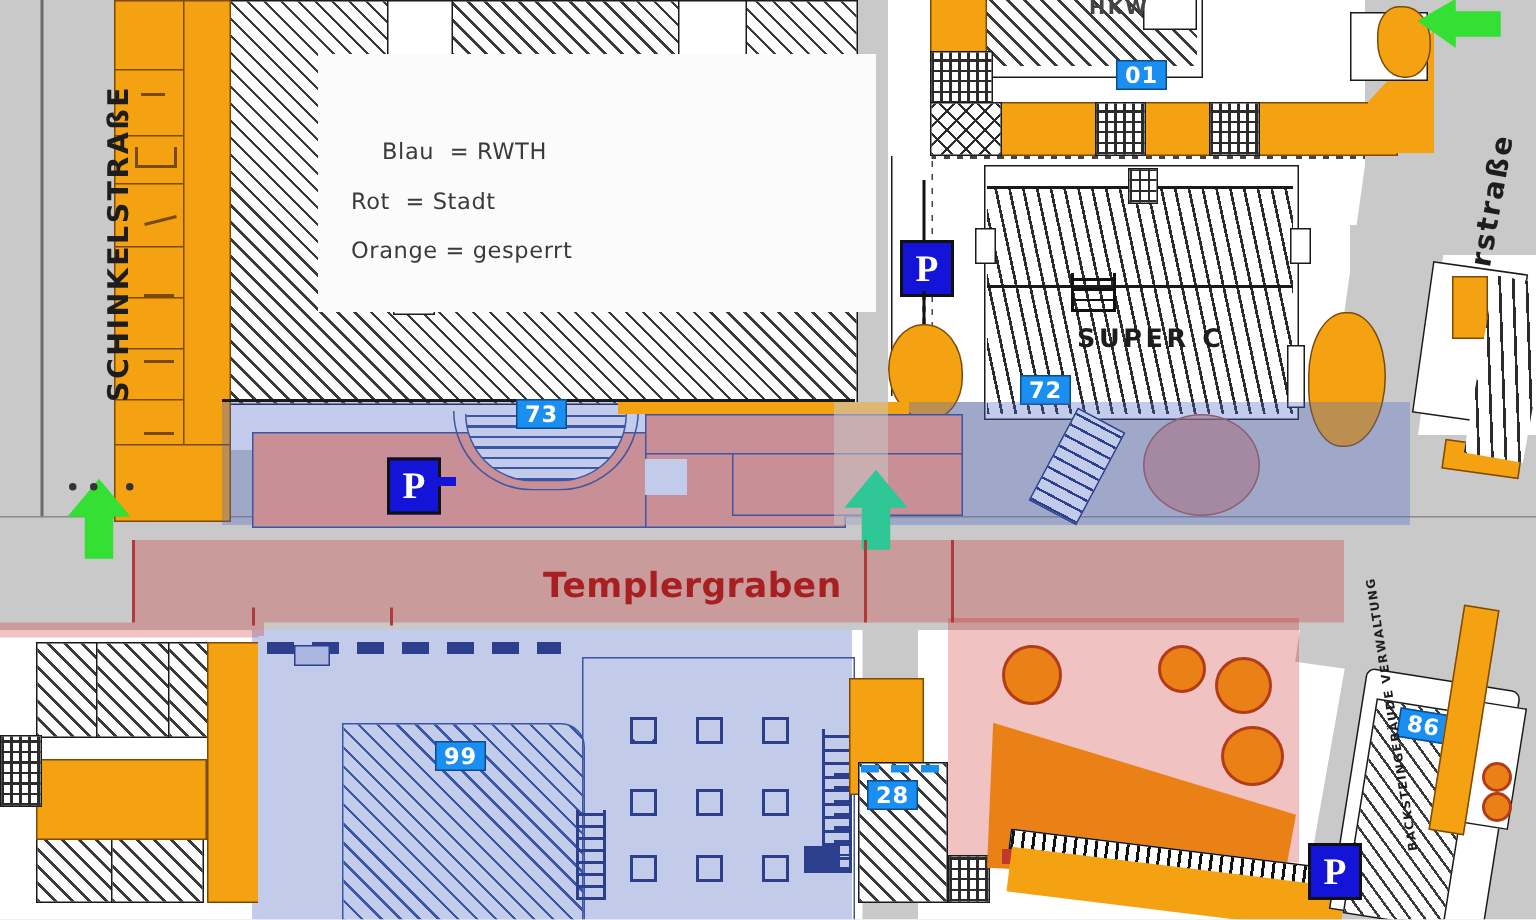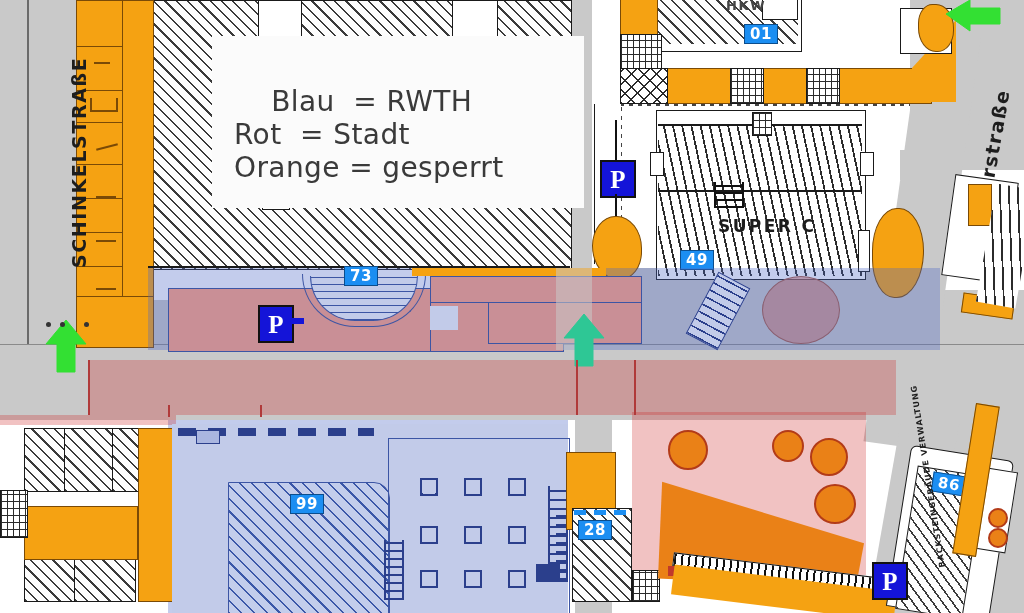--- a/index.html
+++ b/index.html
@@ -43,21 +43,21 @@
       repeating-linear-gradient(-45deg,#2b2b2b 0 1.4px,transparent 1.4px 9px);
     background-color:#fff;
   }
   
   .ov-blue{background:rgba(80,105,200,.34);}
   .ov-red{background:rgba(205,35,35,.28);}
   .rwth-nb{background:#c2cbe9;}
   .stadt{background:#c98f96;border:1.5px solid #3c55a4;}
   
   .legend{
-    background:#fbfbfb;color:#3a3a3a;font-size:28px;line-height:33px;
+    background:#fbfbfb;color:#3a3a3a;font-size:15px;line-height:33px;
     padding:16px 22px;white-space:pre;letter-spacing:.4px;
   }
   .caps{
     font-size:17px;letter-spacing:2.4px;color:#1d1d1d;font-weight:700;
     text-transform:uppercase;white-space:nowrap;
   }
   .caps.small{font-size:13px;letter-spacing:1.6px;}
   .street-v{
     font-size:19px;font-weight:700;letter-spacing:1.6px;color:#1d1d1d;
     white-space:nowrap;transform-origin:0 0;
@@ -142,21 +142,21 @@
   <div class="abs" style="left:96px;top:196px;width:20px;height:2px;background:#7a4a06;"></div>
   <div class="abs" style="left:96px;top:240px;width:20px;height:2px;background:#7a4a06;"></div>
   <div class="abs" style="left:96px;top:288px;width:20px;height:2px;background:#7a4a06;"></div>
 
   <div class="abs street-v" style="left:68px;top:268px;transform:rotate(-90deg);">SCHINKELSTRAßE</div>
 
   <div class="abs bldg" style="left:656px;top:-24px;width:144px;height:74px;"></div>
   <div class="abs hatch" style="left:658px;top:-4px;width:140px;height:48px;"></div>
   <div class="abs white" style="left:762px;top:-4px;width:34px;height:22px;border:1.5px solid #1a1a1a;"></div>
   <div class="abs caps small" style="left:726px;top:-2px;color:#444;">HKW</div>
-  <div class="abs" style="left:744px;top:24px;text-decoration:underline;">
+  <div class="abs" style="left:744px;top:40px;text-decoration:underline;">
     <span class="badge">01</span>
   </div>
 
   <div class="abs orange" style="left:620px;top:68px;width:310px;height:34px;"></div>
   <div class="abs orange" style="left:620px;top:-4px;width:36px;height:72px;"></div>
   <div class="abs grid-hatch" style="left:620px;top:34px;width:40px;height:34px;border:1.5px solid #1a1a1a;"></div>
   <div class="abs cross-hatch" style="left:620px;top:68px;width:46px;height:34px;border:1.5px solid #1a1a1a;"></div>
   <div class="abs grid-hatch" style="left:730px;top:68px;width:32px;height:34px;border:1.5px solid #1a1a1a;"></div>
   <div class="abs grid-hatch" style="left:806px;top:68px;width:32px;height:34px;border:1.5px solid #1a1a1a;"></div>
 
@@ -173,21 +173,21 @@
   <div class="abs white" style="left:650px;top:152px;width:12px;height:22px;border:1.5px solid #1a1a1a;"></div>
   <div class="abs white" style="left:860px;top:152px;width:12px;height:22px;border:1.5px solid #1a1a1a;"></div>
   <div class="abs white" style="left:858px;top:230px;width:10px;height:40px;border:1.5px solid #1a1a1a;"></div>
   <div class="abs grid-hatch" style="left:752px;top:112px;width:18px;height:22px;border:1.4px solid #1a1a1a;"></div>
 
   <div class="abs" style="left:714px;top:182px;width:26px;height:26px;
               background-image:repeating-linear-gradient(0deg,#111 0 2px,transparent 2px 7px);
               border-left:2.5px solid #111;border-right:2.5px solid #111;"></div>
   <div class="abs caps" style="left:718px;top:216px;">SUPER C</div>
   <div class="abs" style="left:680px;top:250px;">
-    <span class="badge">49</span>
+    <span class="badge">72</span>
   </div>
 
   <div class="abs" style="left:620px;top:104px;width:2px;height:160px;
               background-image:repeating-linear-gradient(0deg,#444 0 4px,transparent 4px 9px);"></div>
   <div class="abs" style="left:620px;top:104px;width:240px;height:2px;
               background-image:repeating-linear-gradient(90deg,#444 0 4px,transparent 4px 9px);"></div>
   <div class="abs" style="left:864px;top:104px;width:46px;height:2px;
               background-image:repeating-linear-gradient(90deg,#444 0 4px,transparent 4px 9px);"></div>
 
   <div class="abs white" style="left:594px;top:104px;width:26px;height:160px;border-left:1.5px solid #1a1a1a;"></div>
@@ -247,20 +247,21 @@
     <svg width="44" height="56" viewBox="0 0 44 56">
       <polygon points="22,2 42,26 31,26 31,54 13,54 13,26 2,26" fill="#2ec795" stroke="#2ec795" stroke-width="1"></polygon>
     </svg>
   </div>
   <div class="abs arrow" style="left:944px;top:0;">
     <svg width="58" height="34" viewBox="0 0 58 34">
       <polygon points="2,14 26,0 26,8 56,8 56,24 26,24 26,31" fill="#33e033" stroke="#33e033" stroke-width="1"></polygon>
     </svg>
   </div>
 
+  <div class="abs templer" style="left:362px;top:378px;">Templergraben</div>
 
   <div class="abs" style="left:88px;top:360px;width:1.6px;height:55px;background:#b03a3a;"></div>
   <div class="abs" style="left:168px;top:405px;width:1.6px;height:12px;background:#b03a3a;"></div>
   <div class="abs" style="left:260px;top:405px;width:1.6px;height:12px;background:#b03a3a;"></div>
   <div class="abs" style="left:576px;top:360px;width:1.6px;height:55px;background:#b03a3a;"></div>
   <div class="abs" style="left:634px;top:360px;width:1.6px;height:55px;background:#b03a3a;"></div>
 
   <div class="abs hatch" style="left:24px;top:428px;width:40px;height:62px;border:1.6px solid #1a1a1a;"></div>
   <div class="abs hatch" style="left:64px;top:428px;width:48px;height:62px;border:1.6px solid #1a1a1a;"></div>
   <div class="abs hatch" style="left:112px;top:428px;width:26px;height:62px;border:1.6px solid #1a1a1a;"></div>

